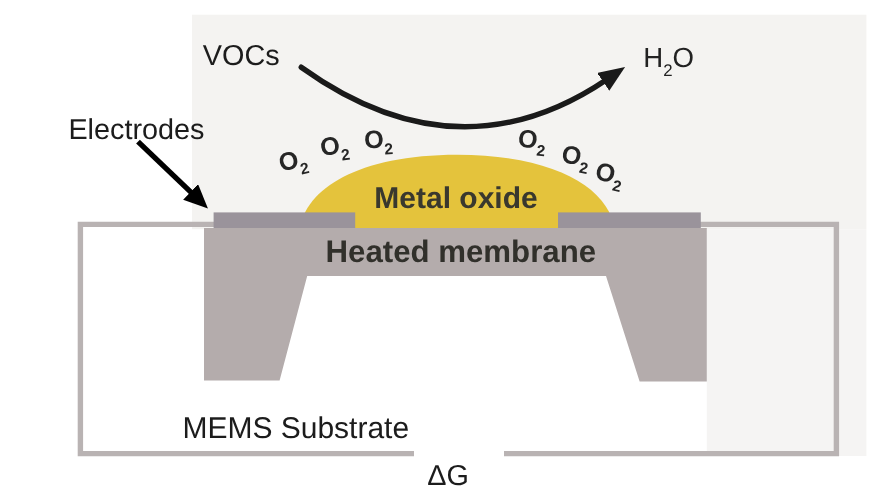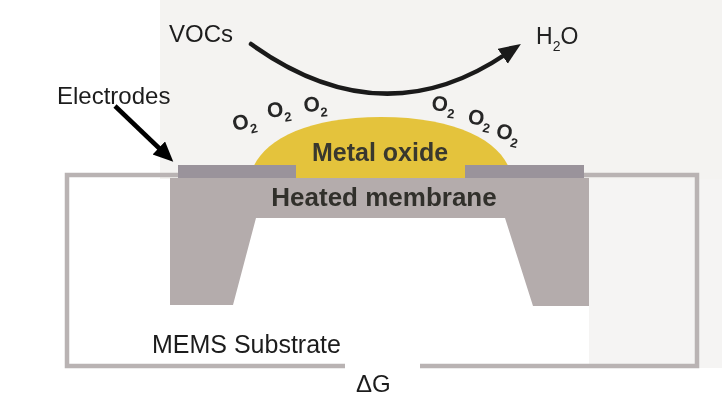--- a/index.html
+++ b/index.html
@@ -7,20 +7,21 @@
     padding: 0;
     width: 725px;
     height: 411px;
     background: #ffffff;
     overflow: hidden;
   }
   .stage {
     position: relative;
     width: 725px;
     height: 384px;
+    margin-top: 12px;
   }
   svg text {
     font-family: "Liberation Sans", sans-serif;
     fill: #1c1c1c;
   }
   .annot { font-size: 24px; font-weight: 400; }
   .mol   { font-size: 21px; font-weight: 600; fill: #262626; }
   .mol-sub { font-size: 13px; font-weight: 600; }
   .h2o   { font-size: 23px; font-weight: 500; fill: #222222; }
   .h2o-sub { font-size: 14px; font-weight: 500; }

